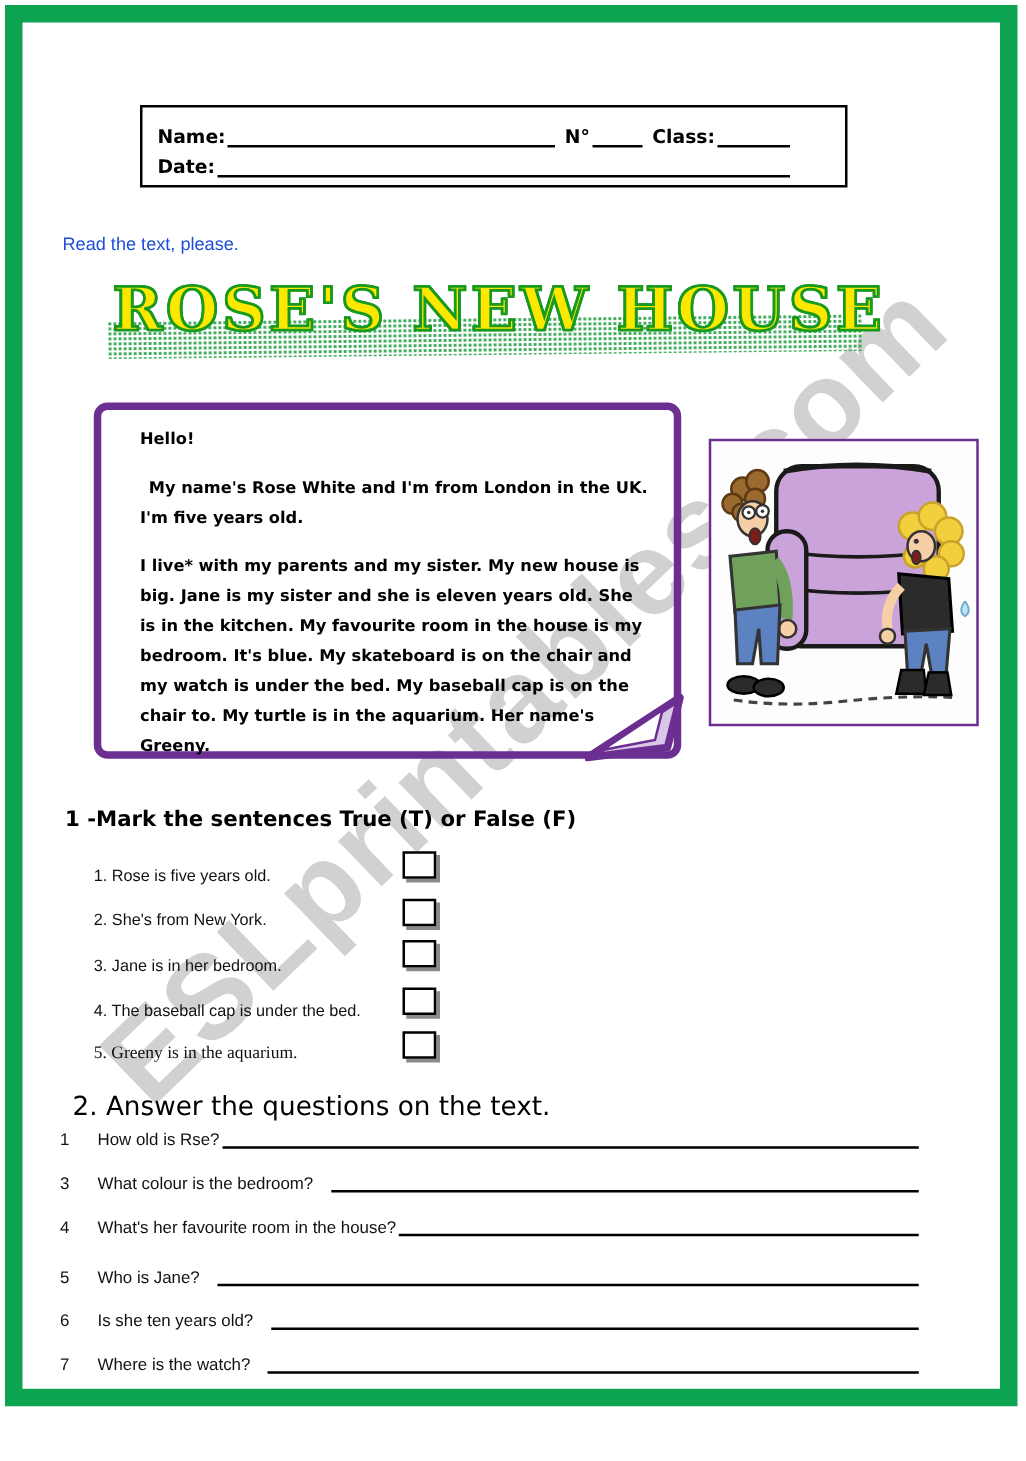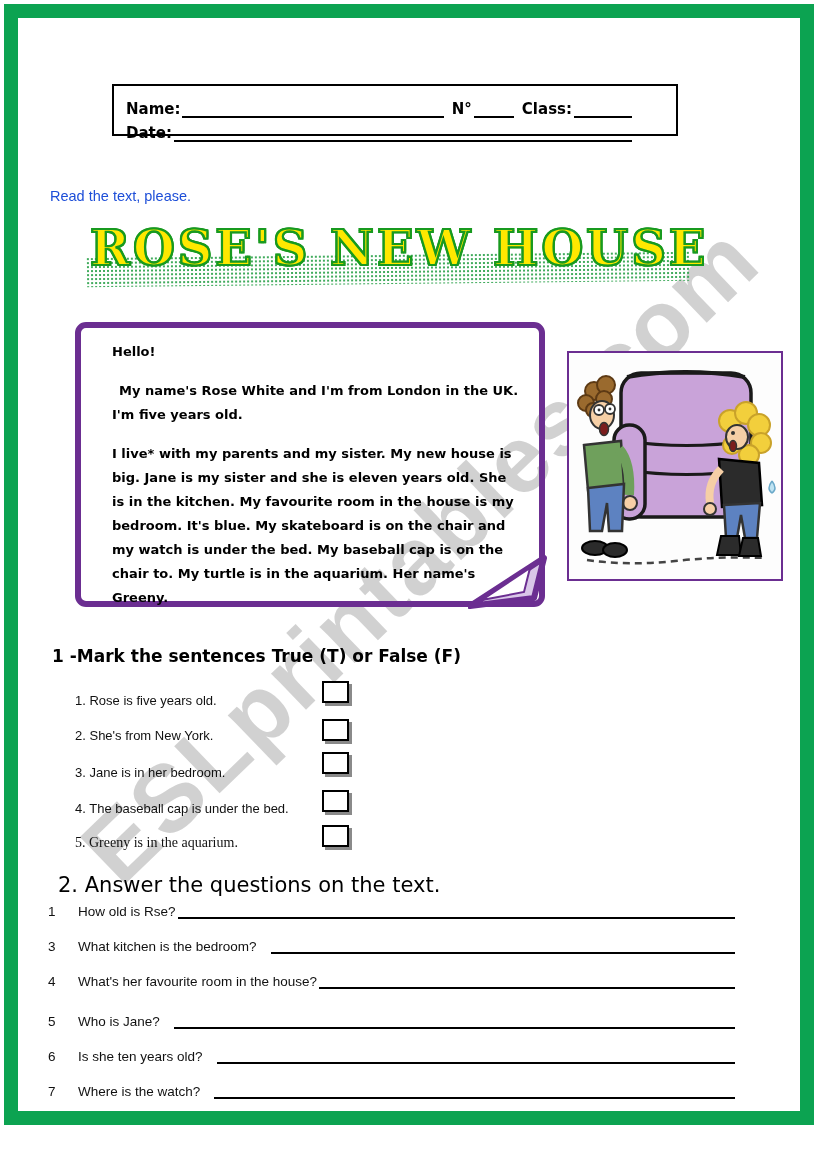--- a/index.html
+++ b/index.html
@@ -12,21 +12,21 @@
 
   
   .watermark{position:absolute;left:-40px;top:500px;width:920px;z-index:1;
              transform:rotate(-44deg);transform-origin:50% 50%;
              font-family:"Liberation Sans",sans-serif;font-weight:bold;font-size:95px;
              color:#8f8f8f;opacity:0.40;letter-spacing:2px;text-align:center;white-space:nowrap;}
 
   .content{position:absolute;left:0;top:0;width:821px;height:1169px;z-index:2;}
 
   
-  .info-box{position:absolute;left:112px;top:84px;width:566px;height:52px;
+  .info-box{position:absolute;left:112px;top:84px;width:566px;height:66px;
             border:2px solid #000;box-sizing:border-box;padding:8px 44px 6px 12px;
             font-weight:bold;font-size:15px;font-family:"DejaVu Sans",sans-serif;}
   .info-row{display:flex;align-items:flex-end;height:24px;}
   .hline{display:inline-block;border-bottom:2px solid #000;height:15px;}
   .grow{flex:1 1 auto;}
   .w40{width:40px;} .w58{width:58px;}
   .lbl{white-space:nowrap;margin-right:2px;}
   .lbl-no{margin-left:8px;}
   .lbl-class{margin-left:8px;}
 
@@ -209,21 +209,21 @@
     <div class="ex2-heading">2.  Answer the questions on the text.</div>
 
     <div class="q-row" style="top:902px;">
       <span class="q-num">1</span>
       <span class="q-text">How old is Rse?</span>
       <span class="a-line"></span>
     </div>
 
     <div class="q-row" style="top:937px;">
       <span class="q-num">3</span>
-      <span class="q-text">What kitchen is the bedroom?</span>
+      <span class="q-text">What colour is the bedroom?</span>
       <span class="a-line gap"></span>
     </div>
 
     <div class="q-row" style="top:972px;">
       <span class="q-num">4</span>
       <span class="q-text">What's her favourite room in the house?</span>
       <span class="a-line"></span>
     </div>
 
     <div class="q-row" style="top:1012px;">

